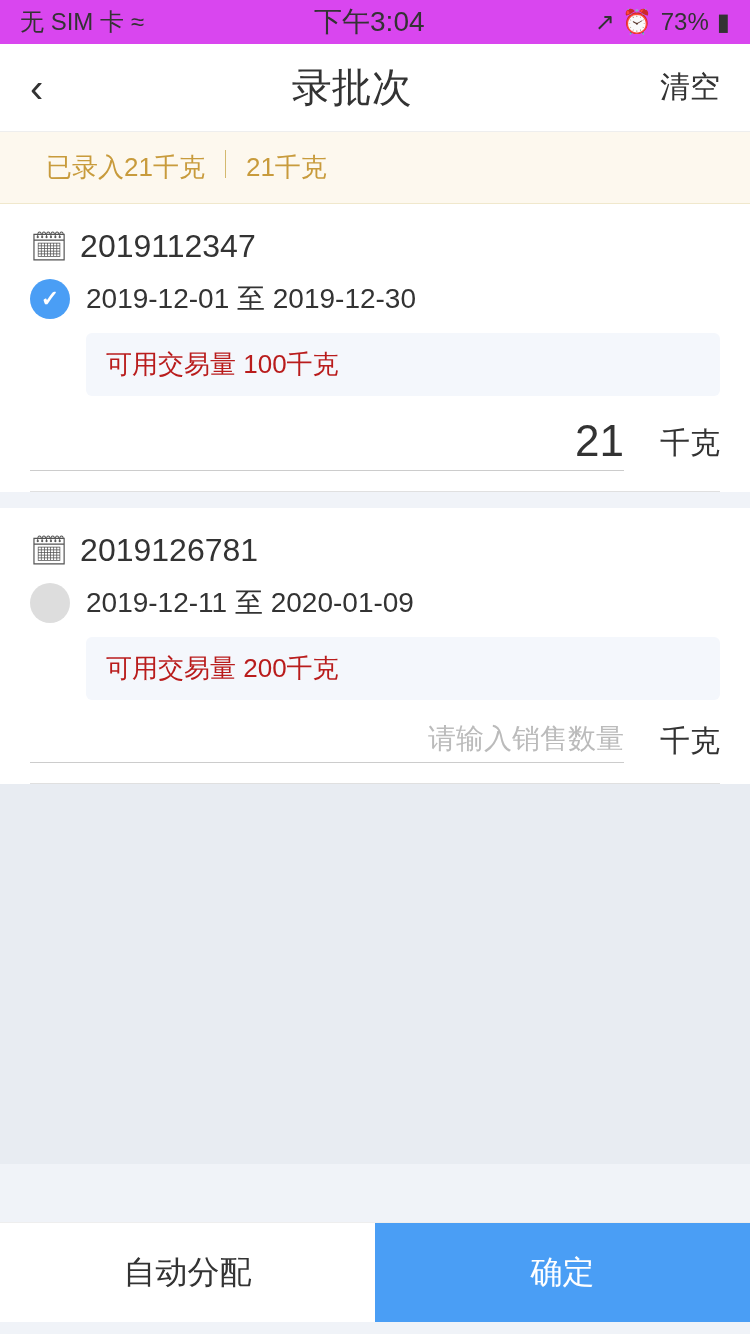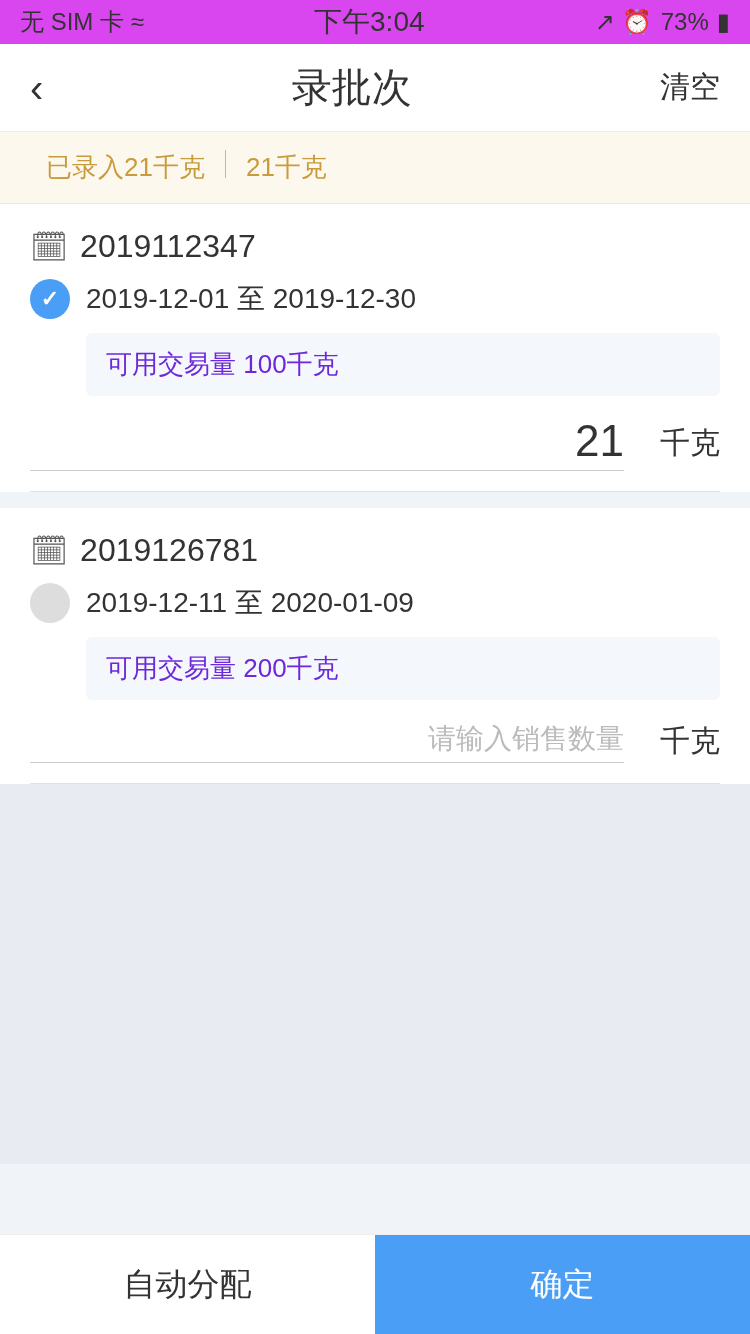--- a/index.html
+++ b/index.html
@@ -141,21 +141,21 @@
     .batch-date {
       font-size: 28px;
       color: #333;
     }
 
     .avail-box {
       background: #f4f7fc;
       border-radius: 6px;
       padding: 14px 20px;
       font-size: 26px;
-      color: #6d28d9;
+      color: #b91c1c;
       margin-left: 56px;
       margin-bottom: 0;
     }
 
     
     .qty-row {
       display: flex;
       align-items: center;
       justify-content: flex-end;
       padding: 20px 30px;
@@ -201,21 +201,21 @@
     }
 
     
     .bottom-bar {
       height: 100px;
       background: #fff;
       display: flex;
       align-items: center;
       border-top: 1px solid #eee;
       position: fixed;
-      bottom: 0;
+      bottom: 12px;
       width: 750px;
     }
     .btn-auto {
       flex: 1;
       height: 100%;
       display: flex;
       align-items: center;
       justify-content: center;
       font-size: 32px;
       color: #333;

